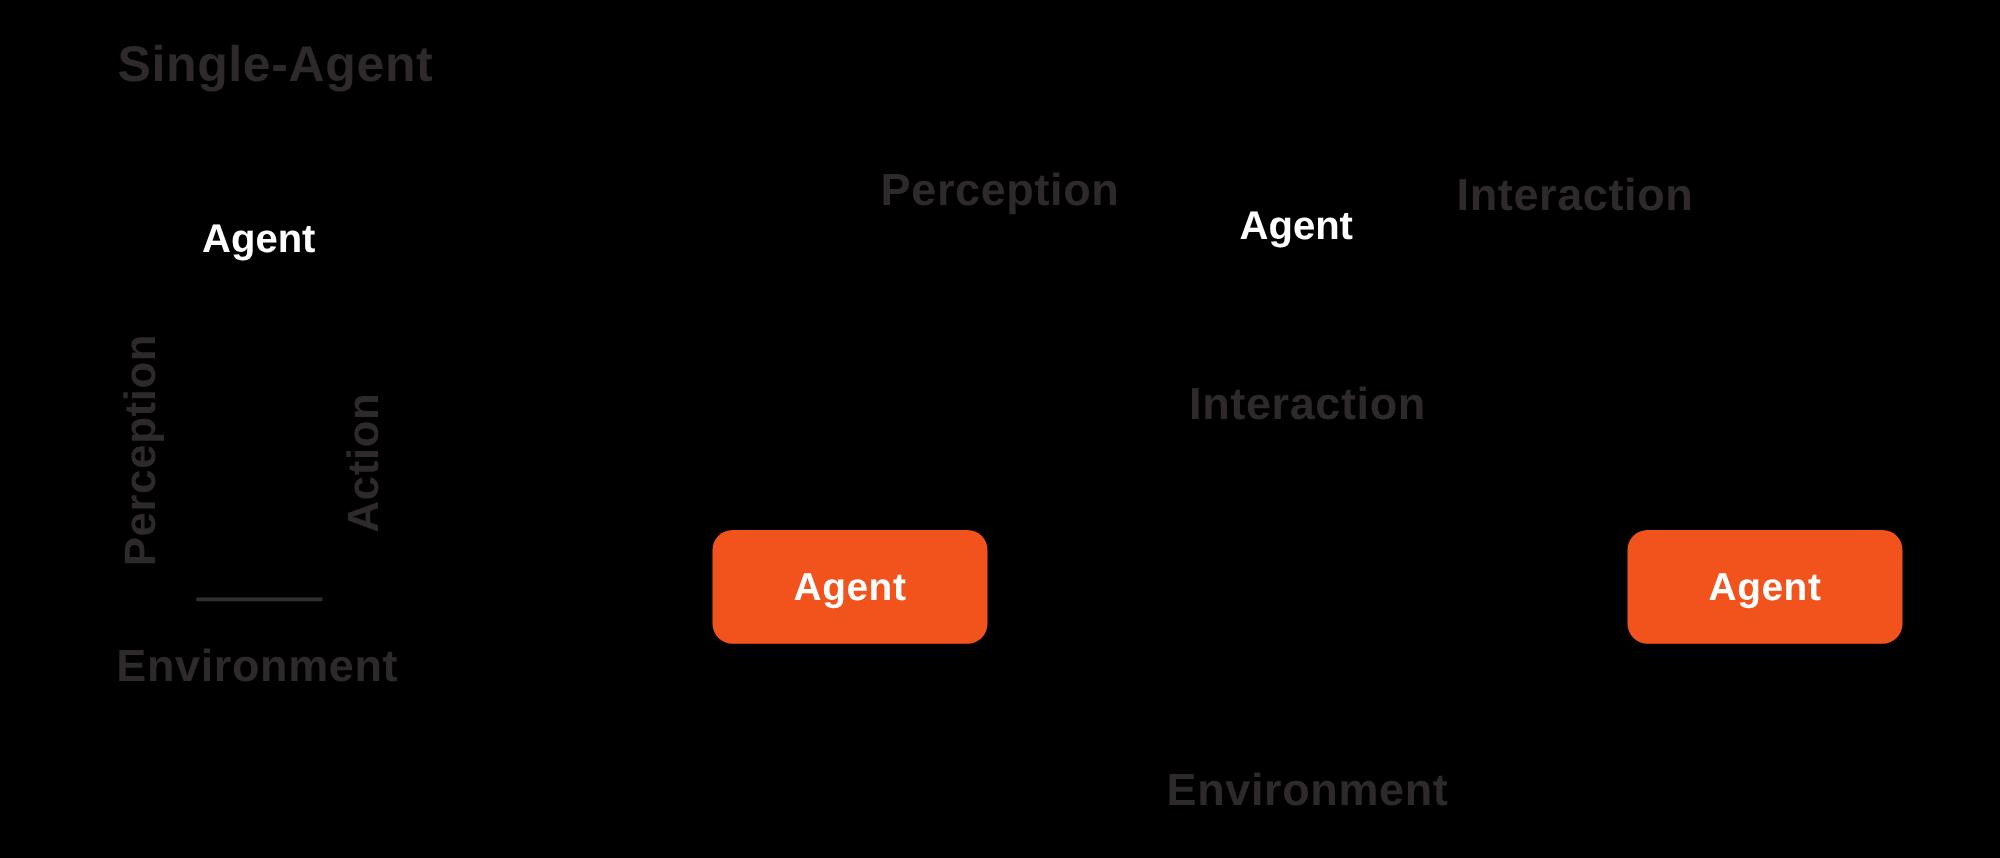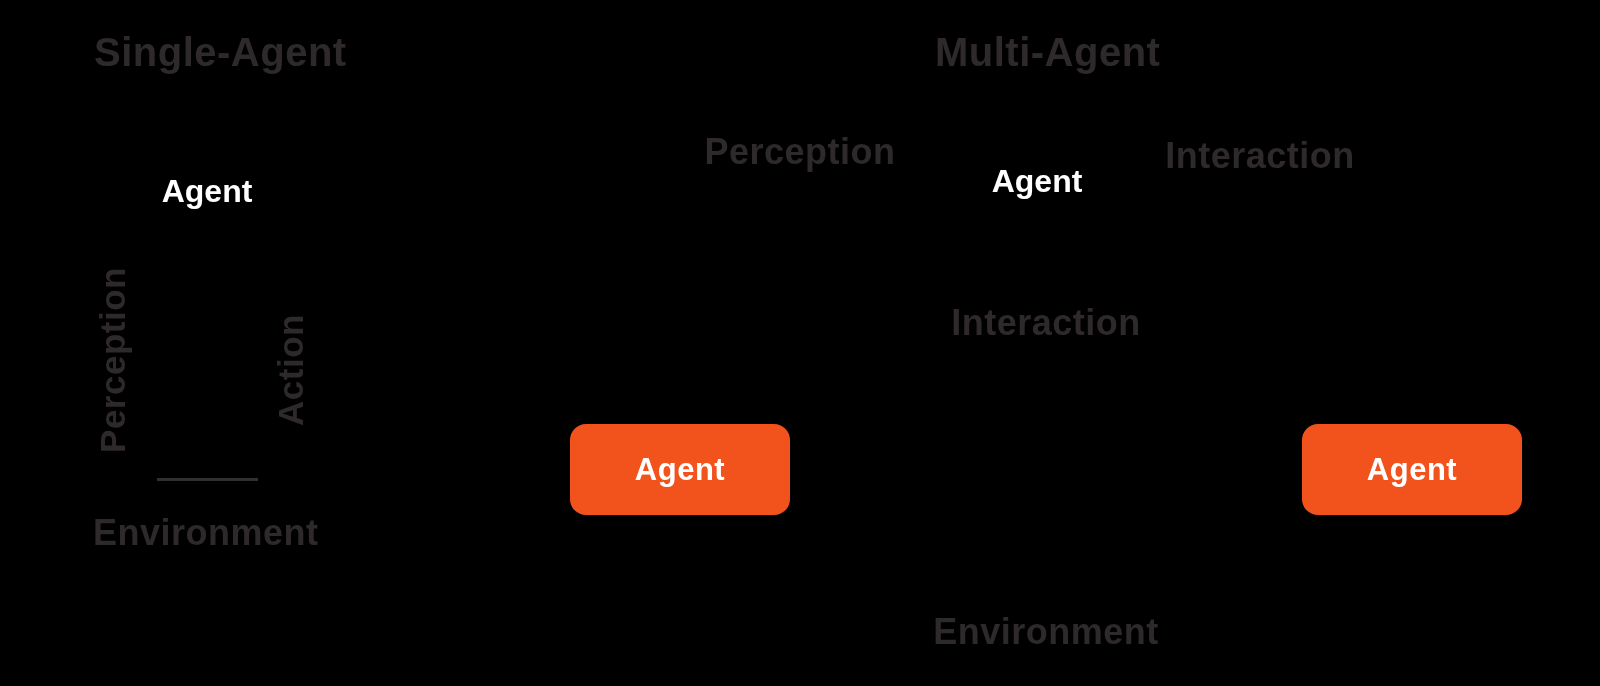--- a/index.html
+++ b/index.html
@@ -61,21 +61,20 @@
   <div class="t vlabel" style="left:291px;top:370px;">Action</div>
 
   <div class="env-line" style="left:157px;top:478px;width:101px;"></div>
 
   <div class="t dark-label" style="left:93px;top:512px;">Environment</div>
 
   <div class="agent-box" style="left:570px;top:424px;">
     <span>Agent</span>
   </div>
 
-  <div class="t title" style="left:935px;top:30px;">Multi-Agent</div>
 
   <div class="t dark-label center" style="left:800px;top:152px;">Perception</div>
 
   <div class="t agent-white" style="left:1037px;top:181px;">Agent</div>
 
   <div class="t dark-label center" style="left:1260px;top:156px;">Interaction</div>
 
   <div class="t dark-label center" style="left:1046px;top:323px;">Interaction</div>
 
   <div class="agent-box" style="left:1302px;top:424px;">

